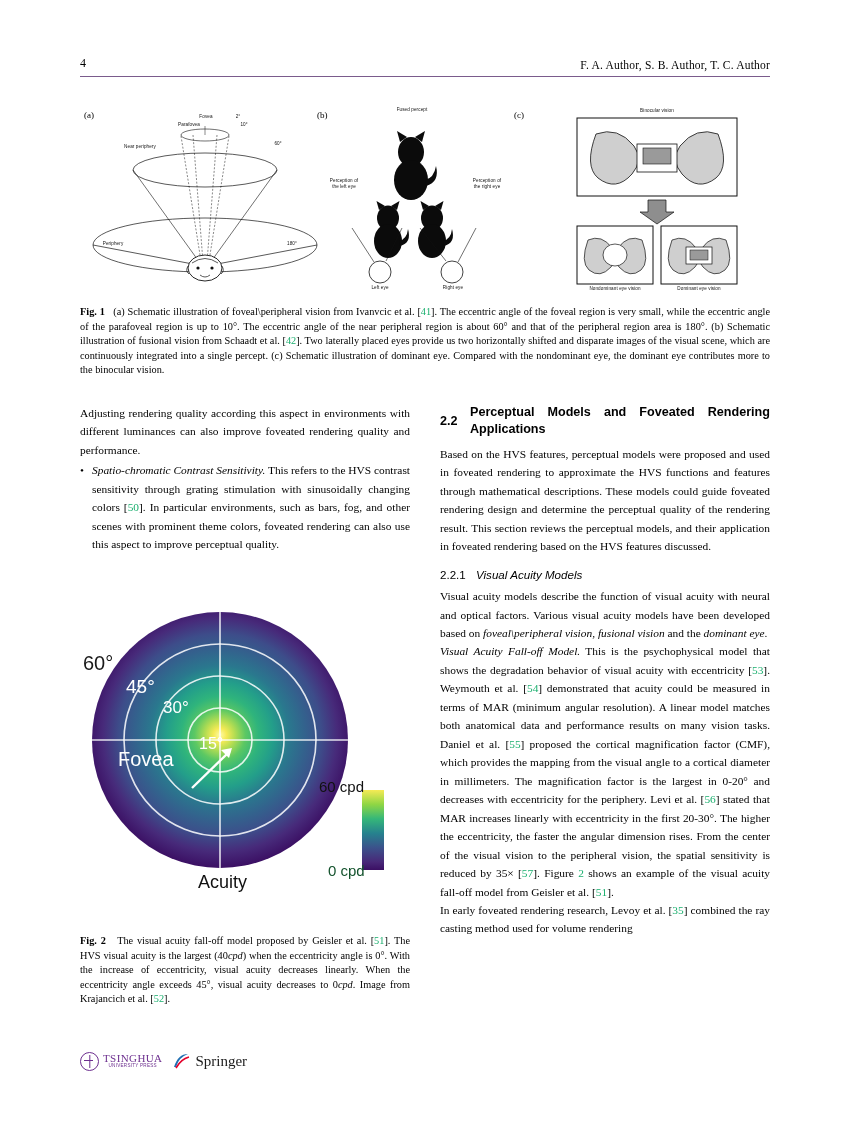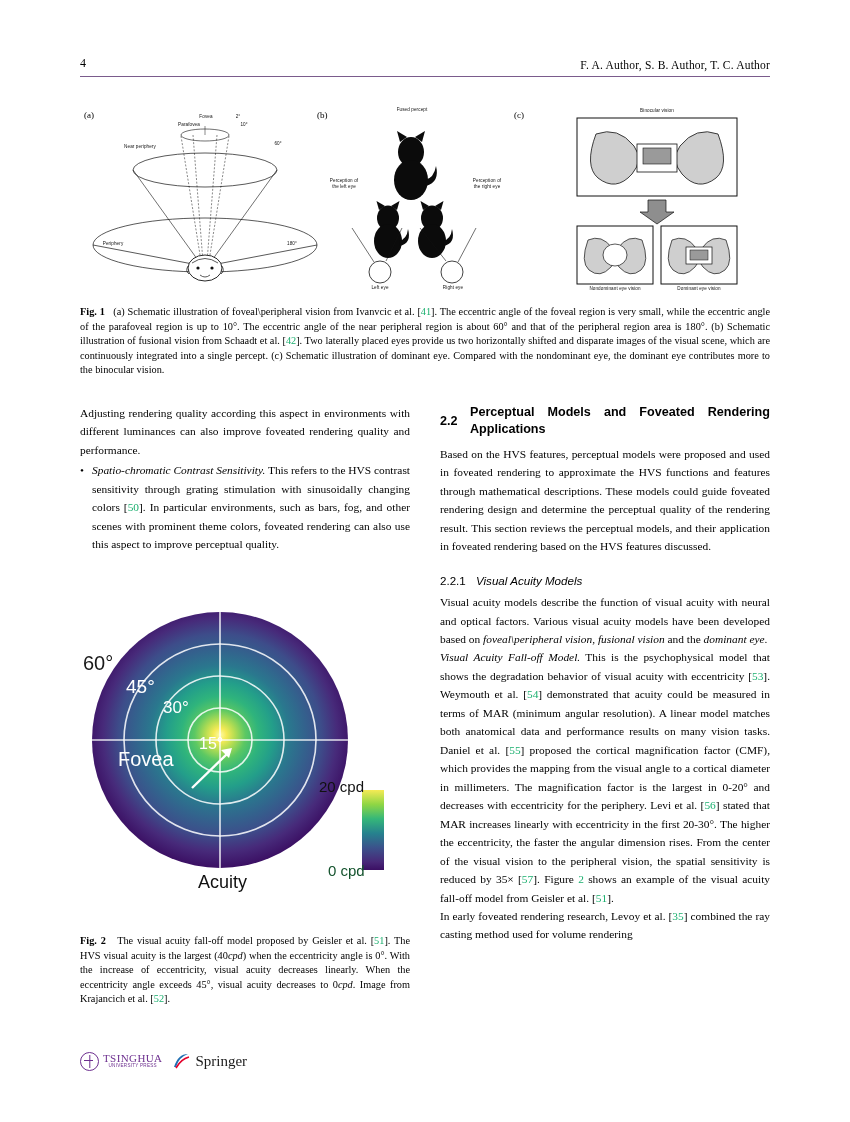--- a/index.html
+++ b/index.html
@@ -62,21 +62,21 @@
   .bulletrow .btext{flex:1;text-align:justify;}
   .h2{
     font-family:"Liberation Sans",sans-serif;
     font-weight:bold;font-size:12.6px;line-height:1.35;margin:0 0 7px 0;
     display:flex;
     align-items:center;
   }
   .h2 .num{flex:0 0 30px;}
   .h3{
     font-family:"Liberation Sans",sans-serif;
-    font-size:11.6px;line-height:1.4;margin:17px 0 4px 0;font-style:italic;
+    font-size:11.6px;line-height:1.4;margin:11px 0 4px 0;font-style:italic;
     display:flex;
   }
   .h3 .num{flex:0 0 36px;font-style:normal;}
   .it{font-style:italic;}
   
   .fig2{
     position:absolute;left:80px;top:600px;width:330px;height:330px;
   }
   .cap2{
     position:absolute;left:80px;top:934px;width:330px;
@@ -294,21 +294,21 @@
     </svg>
 
     
     <div style="position:absolute;left:3px;top:52px;font-family:'Liberation Sans',sans-serif;font-size:20px;color:#1a1a1a;">60°</div>
     <div style="position:absolute;left:46px;top:76px;font-family:'Liberation Sans',sans-serif;font-size:19px;color:#ffffff;">45°</div>
     <div style="position:absolute;left:83px;top:98px;font-family:'Liberation Sans',sans-serif;font-size:17px;color:#ffffff;">30°</div>
     <div style="position:absolute;left:119px;top:107px;font-family:'Liberation Sans',sans-serif;font-size:16px;color:#ffffff;margin-top:28px;">15°</div>
     <div style="position:absolute;left:38px;top:148px;font-family:'Liberation Sans',sans-serif;font-size:20px;color:#ffffff;">Fovea</div>
 
     
-    <div style="position:absolute;left:239px;top:178px;font-family:'Liberation Sans',sans-serif;font-size:15px;color:#111;">20 cpd</div>
+    <div style="position:absolute;left:239px;top:178px;font-family:'Liberation Sans',sans-serif;font-size:15px;color:#111;">60 cpd</div>
     <div style="position:absolute;left:248px;top:262px;font-family:'Liberation Sans',sans-serif;font-size:15px;color:#14532d;">0 cpd</div>
     <div style="position:absolute;left:118px;top:272px;font-family:'Liberation Sans',sans-serif;font-size:18px;color:#111;">Acuity</div>
   </div>
 
   <div class="cap2">
     <b>Fig. 2</b>&nbsp;&nbsp;&nbsp;<span>The visual acuity fall-off model proposed by Geisler et al. [</span><span class="reflink">51</span><span>]. The HVS visual acuity is the largest (40</span><span class="it">cpd</span><span>) when the eccentricity angle is 0°. With the increase of eccentricity, visual acuity decreases linearly. When the eccentricity angle exceeds 45°, visual acuity decreases to 0</span><span class="it">cpd</span><span>. Image from Krajancich et al. [</span><span class="reflink">52</span><span>].</span>
   </div>
 
   <div class="footer">
     <div class="tsinghua">

